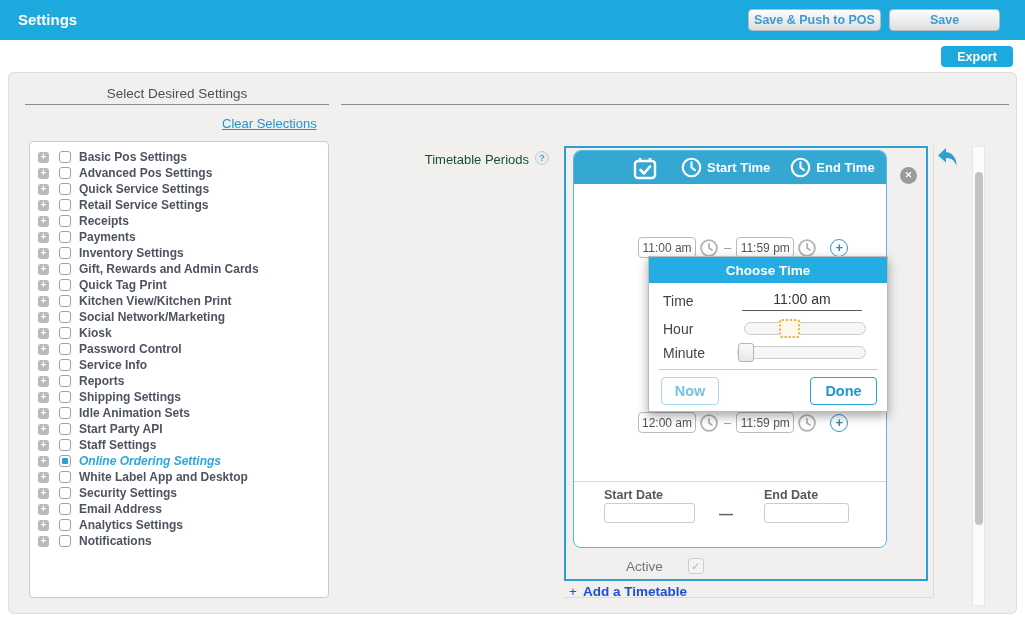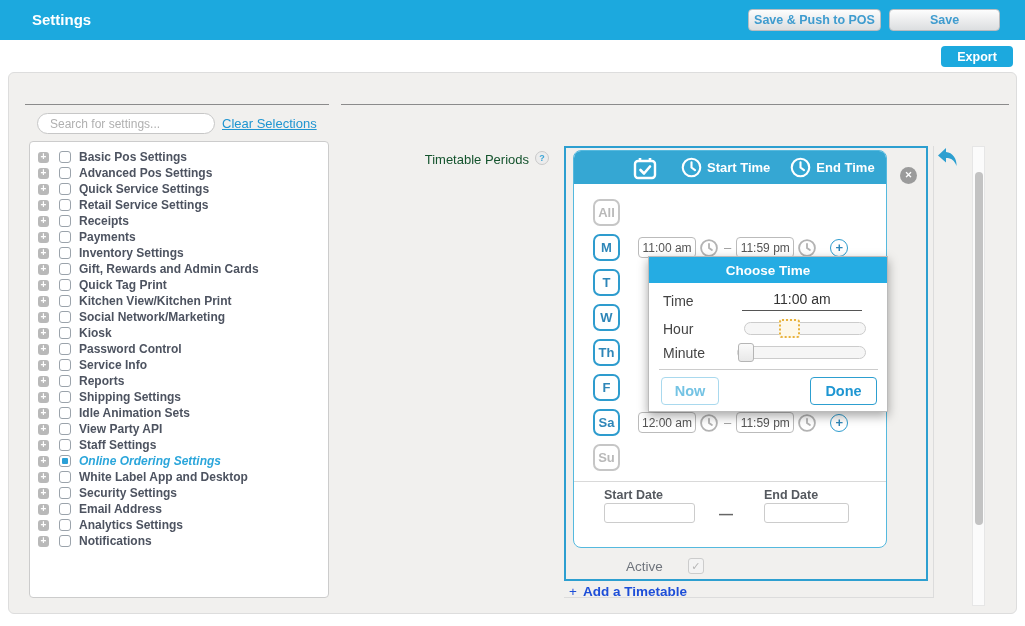--- a/index.html
+++ b/index.html
@@ -1,20 +1,20 @@
 <!DOCTYPE html>
 <html><head>
 <meta charset="utf-8">
 <style>
   * { margin:0; padding:0; box-sizing:border-box; }
   html,body { width:1025px; height:626px; background:#fff; font-family:"Liberation Sans", sans-serif; overflow:hidden; }
 
   
   .topbar { position:absolute; left:0; top:0; width:1025px; height:40px; background:#1ca9de; }
-  .app-title { position:absolute; left:32px; top:11px; color:#fff; font-size:15px; font-weight:bold; }
+  .app-title { position:absolute; left:18px; top:11px; color:#fff; font-size:15px; font-weight:bold; }
   .topbtn { position:absolute; top:9px; height:22px; border:1px solid #b8bcc0; border-radius:4px;
             background:linear-gradient(#fdfdfd,#dcdee0); color:#3f9ccf; font-size:12.5px; font-weight:bold;
             display:flex; align-items:center; justify-content:center; cursor:pointer; }
   .btn-savepush { left:748px; width:133px; }
   .btn-save { left:889px; width:111px; }
 
   .export-btn { position:absolute; left:941px; top:46px; width:72px; height:21px; background:#1ca9de;
                 border-radius:4px; color:#fff; font-weight:bold; font-size:12.5px;
                 display:flex; align-items:center; justify-content:center; cursor:pointer; }
 
@@ -132,24 +132,24 @@
 <div class="topbar">
   <div class="app-title">Settings</div>
   <div class="topbtn btn-savepush">Save &amp; Push to POS</div>
   <div class="topbtn btn-save">Save</div>
 </div>
 
 <div class="export-btn">Export</div>
 
 <div class="main">
 
+  <div class="col-title left-title">Select Desired Settings</div>
   <div class="col-rule left-rule"></div>
   <div class="col-rule right-rule"></div>
 
-  <input class="search-input" placeholder="Search for settings..." style="">
   <div class="clear-link">Clear Selections</div>
 
   <div class="listbox">
   <div class="setting-item">
     <span class="plus-sq">+</span>
     <span class="cbx"></span>
     <span class="item-label">Basic Pos Settings</span>
   </div>
 
   <div class="setting-item">
@@ -244,21 +244,21 @@
 
   <div class="setting-item">
     <span class="plus-sq">+</span>
     <span class="cbx"></span>
     <span class="item-label">Idle Animation Sets</span>
   </div>
 
   <div class="setting-item">
     <span class="plus-sq">+</span>
     <span class="cbx"></span>
-    <span class="item-label">View Party API</span>
+    <span class="item-label">Start Party API</span>
   </div>
 
   <div class="setting-item">
     <span class="plus-sq">+</span>
     <span class="cbx"></span>
     <span class="item-label">Staff Settings</span>
   </div>
 
   <div class="setting-item selected">
     <span class="plus-sq">+</span>
@@ -321,30 +321,20 @@
         </span>
         <span class="head-clock head-clock2">
           <svg width="21" height="21" viewBox="0 0 24 24">
             <circle cx="12" cy="12" r="10" fill="none" stroke="#fff" stroke-width="2.4"></circle>
             <path d="M12 6 L12 12 L16 15" fill="none" stroke="#fff" stroke-width="2.4" stroke-linecap="round"></path>
           </svg>
           <span class="tt-head-label">End Time</span>
         </span>
       </div>
 
-      <div class="day-col">
-          <div class="day-btn">All</div>
-          <div class="day-btn active">M</div>
-          <div class="day-btn active">T</div>
-          <div class="day-btn active">W</div>
-          <div class="day-btn active">Th</div>
-          <div class="day-btn active">F</div>
-          <div class="day-btn active">Sa</div>
-          <div class="day-btn">Su</div>
-        </div>
       <div>
   <div class="time-row" style="top: 86px;">
     <input class="time-input start" value="11:00 am" style="">
     <svg class="clock-sm" viewBox="0 0 24 24">
       <circle cx="12" cy="12" r="9.5" fill="none" stroke="#b3b3b3" stroke-width="2.2"></circle>
       <path d="M12 7 L12 12 L15.5 14.5" fill="none" stroke="#b3b3b3" stroke-width="2.2" stroke-linecap="round"></path>
     </svg>
     <span class="t-dash">–</span>
     <input class="time-input end" value="11:59 pm" style="">
     <svg class="clock-sm" viewBox="0 0 24 24">

